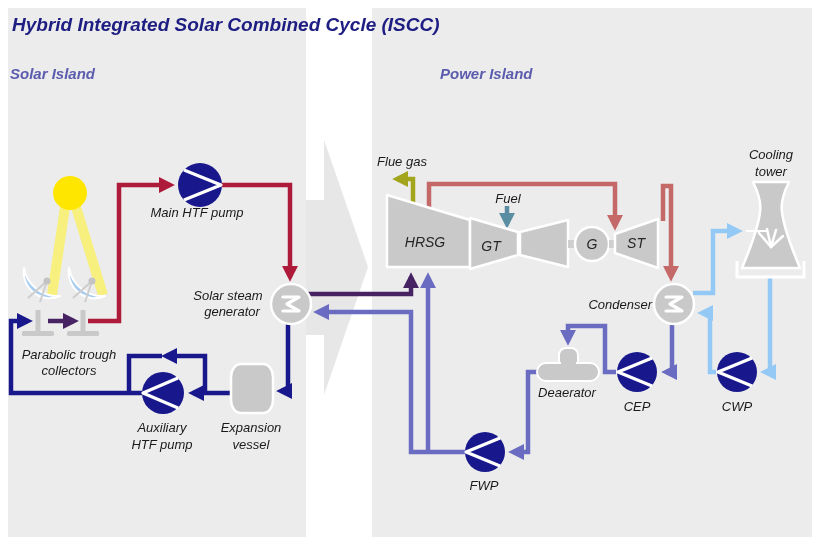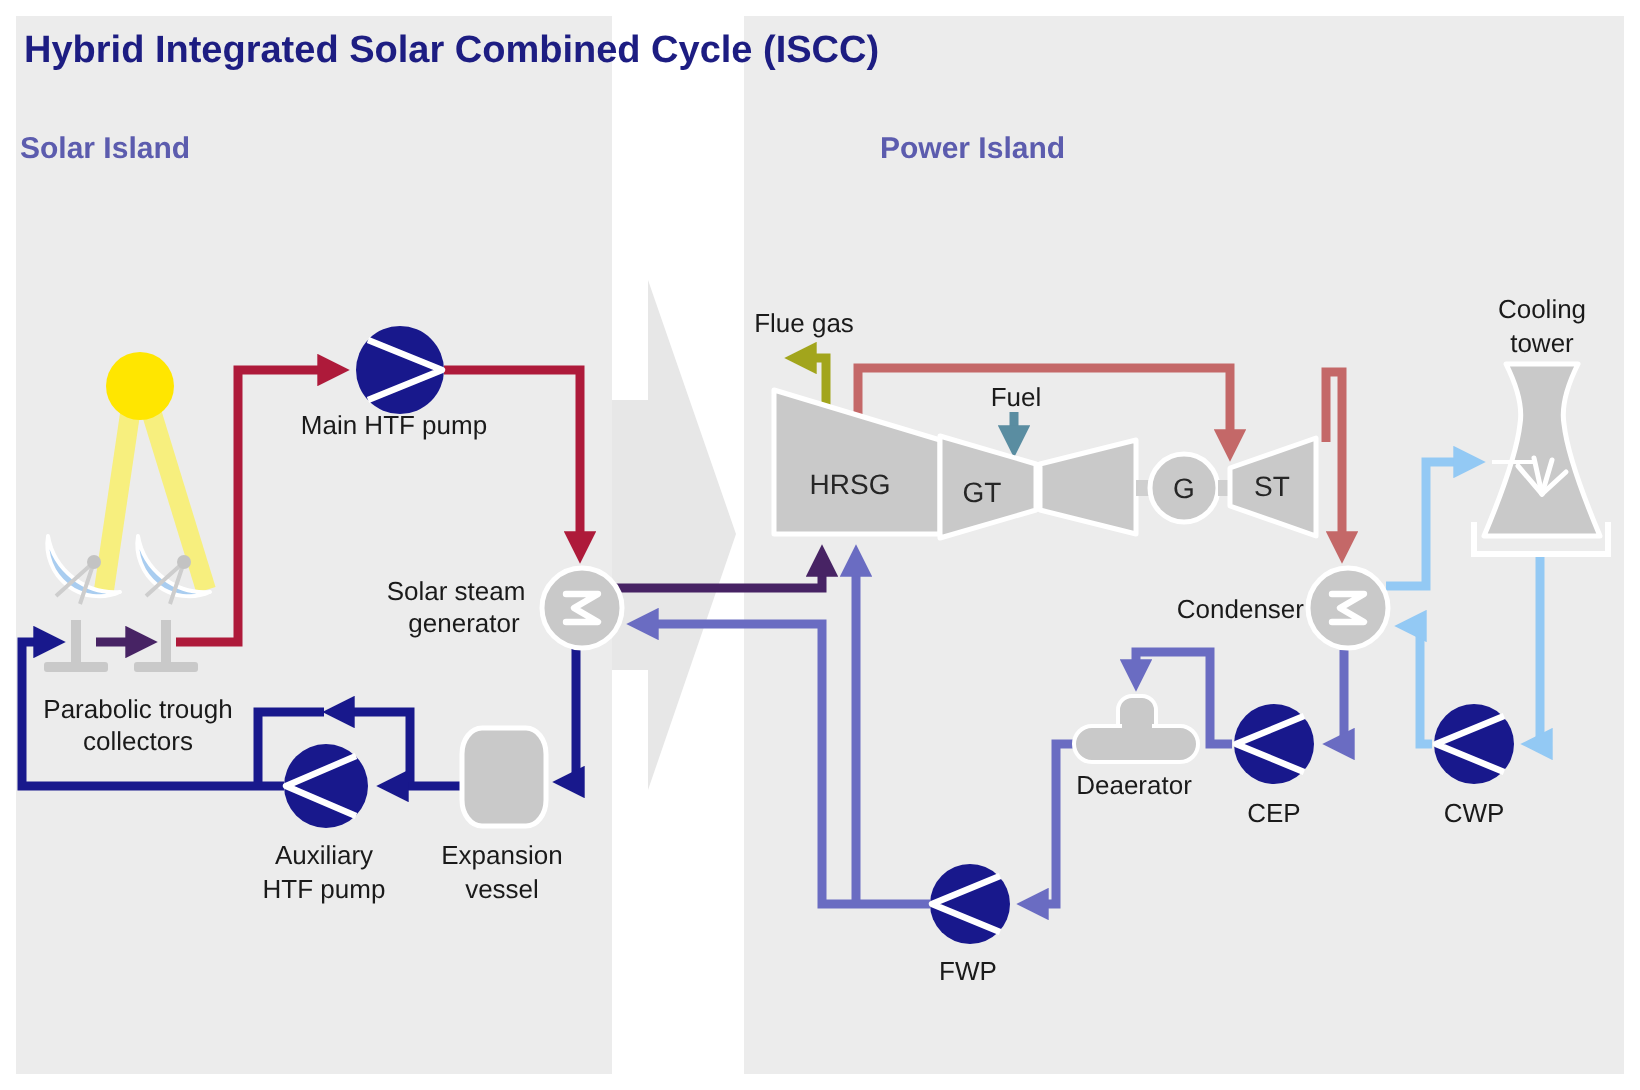--- a/index.html
+++ b/index.html
@@ -1,17 +1,17 @@
 <!DOCTYPE html>
 <html><head>
 <meta charset="utf-8">
 <style>
   html,body{margin:0;padding:0;background:#ffffff;}
   .stage{position:relative;width:820px;height:545px;background:#ffffff;
-         font-family:"Liberation Sans", sans-serif;}
+         font-family:"Liberation Sans", sans-serif;font-style:italic;}
   svg{display:block;}
   text{font-family:"Liberation Sans", sans-serif;}
   .lbl{font-size:13px;fill:#1a1a1a;}
   .comp{font-size:14px;fill:#262626;}
   .title{font-size:19px;font-weight:bold;fill:#1d1d82;}
   .island{font-size:15px;font-weight:bold;fill:#5c5cae;}
 </style>
 </head>
 <body>
 

